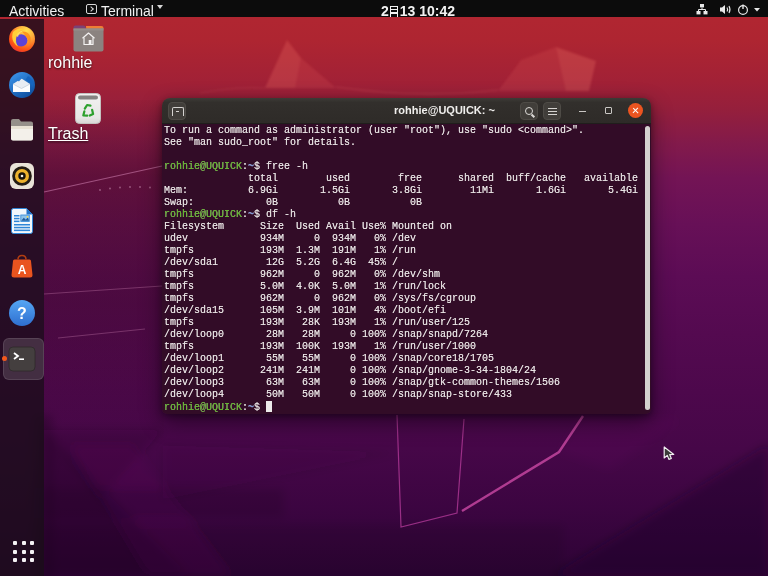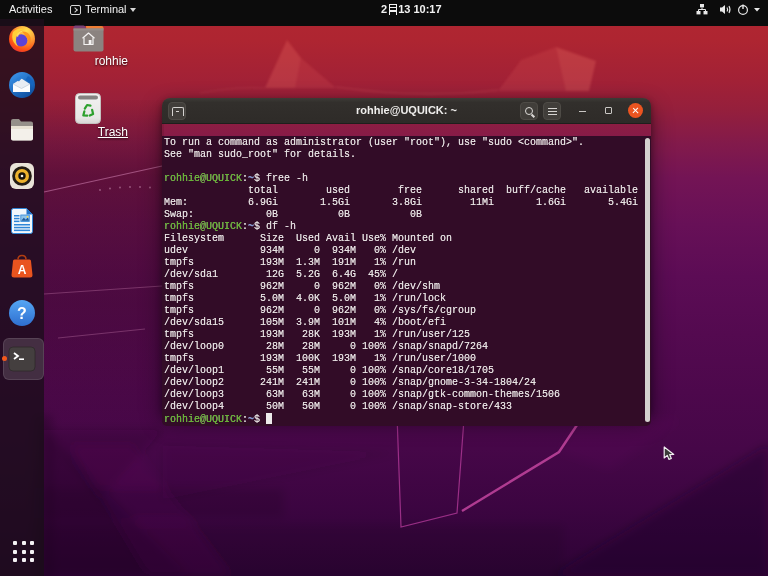--- a/index.html
+++ b/index.html
@@ -1,64 +1,64 @@
 <!DOCTYPE html>
 <html><head>
 <meta charset="utf-8">
 <style>
 * { margin:0; padding:0; box-sizing:border-box; }
 html,body { width:768px; height:576px; overflow:hidden; background:#000; }
 #desktop { position:relative; width:768px; height:576px; font-family:"Liberation Sans", sans-serif; }
 #wall { position:absolute; left:0; top:0; }
 
 
-#topbar { position:absolute; left:0; top:0; width:768px; height:26px; background:#0c0c0c; color:#f2f2f2; font-size:11px; }
+#topbar { position:absolute; left:0; top:0; width:768px; height:17px; background:#0c0c0c; color:#f2f2f2; font-size:14px; }
 #activities { position:absolute; left:9px; top:3px; }
-#appmenu { position:absolute; left:70px; top:3px; display:flex; align-items:center; }
+#appmenu { position:absolute; left:86px; top:3px; display:flex; align-items:flex-start; }
 #appicon { width:11px; height:10px; border:1px solid #d8d8d8; border-radius:2px; margin-right:4px; position:relative; margin-top:1px;}
 #appicon:after { content:""; position:absolute; left:2px; top:2px; width:3px; height:3px; border-right:1px solid #d8d8d8; border-bottom:1px solid #d8d8d8; transform:rotate(-45deg); }
 #appmenu .arr { margin-left:3px; margin-top:2px; }
 .arr { width:0; height:0; border-left:3.5px solid transparent; border-right:3.5px solid transparent; border-top:4px solid #d6d6d6; display:inline-block; }
 #clock { position:absolute; left:381px; top:3px; font-weight:bold; display:flex; align-items:center;}
 #tray { position:absolute; right:6px; top:3px; display:flex; align-items:center; }
 .yue { display:inline-block; width:8px; height:10.5px; border-left:1.3px solid #f2f2f2; border-right:1.3px solid #f2f2f2; border-top:1.5px solid #f2f2f2; position:relative; margin:0 1.5px 0 1.5px; top:0.5px;
   background:linear-gradient(transparent 2.2px, #f2f2f2 2.2px, #f2f2f2 3.4px, transparent 3.4px, transparent 5.4px, #f2f2f2 5.4px, #f2f2f2 6.6px, transparent 6.6px); }
 
 
 #dock { position:absolute; left:0; top:19px; width:44px; height:557px; background:rgba(28,13,27,0.82); }
 .dkic { position:absolute; left:8px; width:28px; height:28px; }
 #show-apps { position:absolute; left:13px; top:522px; width:22px; height:22px; display:grid; grid-template-columns:4px 4px 4px; grid-template-rows:4px 4px 4px; gap:4.5px; }
 #show-apps div { background:#f4f2f4; border-radius:1px; }
 #active-bg { position:absolute; left:3px; top:319px; width:41px; height:42px; background:rgba(255,255,255,0.14); border-radius:6px; border:1px solid rgba(255,255,255,0.10);}
 #run-dot { position:absolute; left:2px; top:337px; width:5px; height:5px; border-radius:50%; background:#f4581c; }
 
 
-.dlabel { position:absolute; width:80px; text-align:right; color:#fff; font-size:12px; text-shadow:0 1px 2px rgba(0,0,0,0.8); }
+.dlabel { position:absolute; width:80px; text-align:left; color:#fff; font-size:16px; text-shadow:0 1px 2px rgba(0,0,0,0.8); }
 
 
 #term { position:absolute; left:162px; top:98px; width:489px; height:316px; border-radius:8px 8px 5px 5px; box-shadow:0 8px 22px rgba(0,0,0,0.45), 0 2px 6px rgba(0,0,0,0.35); }
 #titlebar { position:absolute; left:0; top:0; width:100%; height:26px; background:linear-gradient(#3d3b37, #322f2c 18%, #2e2b28); border-radius:8px 8px 0 0; border-bottom:1px solid #201e1c; }
-#title { position:absolute; width:100%; text-align:center; top:6px; color:#f0efed; font-size:11px; font-weight:bold; font-family:"Liberation Sans", sans-serif;}
+#title { position:absolute; width:100%; text-align:center; top:6px; color:#f0efed; font-size:11px; font-weight:bold; font-family:"Liberation Sans", sans-serif;margin-left:38px;}
 .tbtn { position:absolute; top:4px; width:18px; height:18px; background:#413e3a; border:1px solid #4e4b46; border-radius:4px; }
 #newtab { left:6px; }
 #newtab:after { content:""; position:absolute; left:3px; top:4px; width:10px; height:8px; border:1.2px solid #d5d3d0; border-bottom:none; border-radius:2px 2px 0 0; }
 #newtab:before { content:""; position:absolute; left:6.6px; top:8px; width:3px; height:1.2px; background:#d5d3d0; box-shadow:0 0 0 0 #d5d3d0; }
 #search { left:358px; }
 #search:before { content:""; position:absolute; left:4px; top:4px; width:6px; height:6px; border:1.4px solid #dcdad7; border-radius:50%; }
 #search:after { content:""; position:absolute; left:10.5px; top:10.5px; width:1.6px; height:4px; background:#dcdad7; transform:rotate(-45deg); }
 #hamb { left:381px; }
 #hamb:before { content:""; position:absolute; left:3.5px; top:4.5px; width:9px; height:7px;
   background:linear-gradient(#d5d3d0 1.2px, transparent 1.2px, transparent 2.9px, #d5d3d0 2.9px, #d5d3d0 4.1px, transparent 4.1px, transparent 5.8px, #d5d3d0 5.8px); }
 #minb { position:absolute; left:417px; top:12.5px; width:6.5px; height:1.3px; background:#c9c7c4; }
 #maxb { position:absolute; left:442.5px; top:8.5px; width:7px; height:7px; border:1.1px solid #c9c7c4; border-radius:1px; }
 #closeb { position:absolute; left:466px; top:4.5px; width:15px; height:15px; border-radius:50%; background:#ec5420; }
 #closeb:before, #closeb:after { content:""; position:absolute; left:6.9px; top:4.2px; width:1.4px; height:6.6px; background:#fff; }
 #closeb:before { transform:rotate(45deg); } #closeb:after { transform:rotate(-45deg); }
 
-#tbody { position:absolute; left:0; top:26px; width:100%; height:290px; background:#320c27; border-radius:0 0 5px 5px;margin-top:12px; }
+#tbody { position:absolute; left:0; top:26px; width:100%; height:290px; background:#320c27; border-radius:0 0 5px 5px; }
 #tbody pre { position:absolute; left:2px; top:0.5px; font-family:"Liberation Mono", monospace; font-size:10px; line-height:12px; color:#e8e4e4; text-shadow:0 0 0.6px rgba(235,230,230,0.75); }
 #tbody .p { color:#5bbb21; font-weight:normal; }
 #tbody .b { color:#7b96d8; font-weight:bold; }
 #cur { display:inline-block; width:6px; height:11px; background:#eceaea; vertical-align:-2px; }
 #sbar { position:absolute; right:1px; top:2px; width:5px; height:284px; background:#d4d1cf; border-radius:3px; }
 </style>
 </head>
 <body>
 <div id="desktop">
 
@@ -135,21 +135,21 @@
         <circle cx="150" cy="187.5" r="0.9"></circle>
   </g>
 </svg>
 
 <div id="topbar">
   <span id="activities">Activities</span>
   <span id="appmenu"><span id="appicon"></span>Terminal<span class="arr"></span></span>
   <span id="clock">
         <span>2</span>
         <span class="yue"></span>
-        <span>13 10:17</span>
+        <span>13 10:42</span>
       </span>
   <svg id="tray" width="66" height="13" viewBox="0 0 66 13" fill="none" stroke="#e8e8e8">
 
     <rect x="4" y="1" width="4" height="3.4" fill="#e8e8e8" stroke="none"></rect>
     <rect x="0.5" y="8" width="4" height="3.4" fill="#e8e8e8" stroke="none"></rect>
     <rect x="7.5" y="8" width="4" height="3.4" fill="#e8e8e8" stroke="none"></rect>
     <path d="M6,4.5 L6,6.5 M2.5,8 L2.5,6.5 L9.5,6.5 L9.5,8" stroke-width="1"></path>
 
     <path d="M24,4.5 L26,4.5 L29,2 L29,11 L26,8.5 L24,8.5 Z" fill="#e8e8e8" stroke="none"></path>
     <path d="M31,4.5 Q32.2,6.5 31,8.5 M33,3 Q35,6.5 33,10" stroke-width="1.1"></path>

